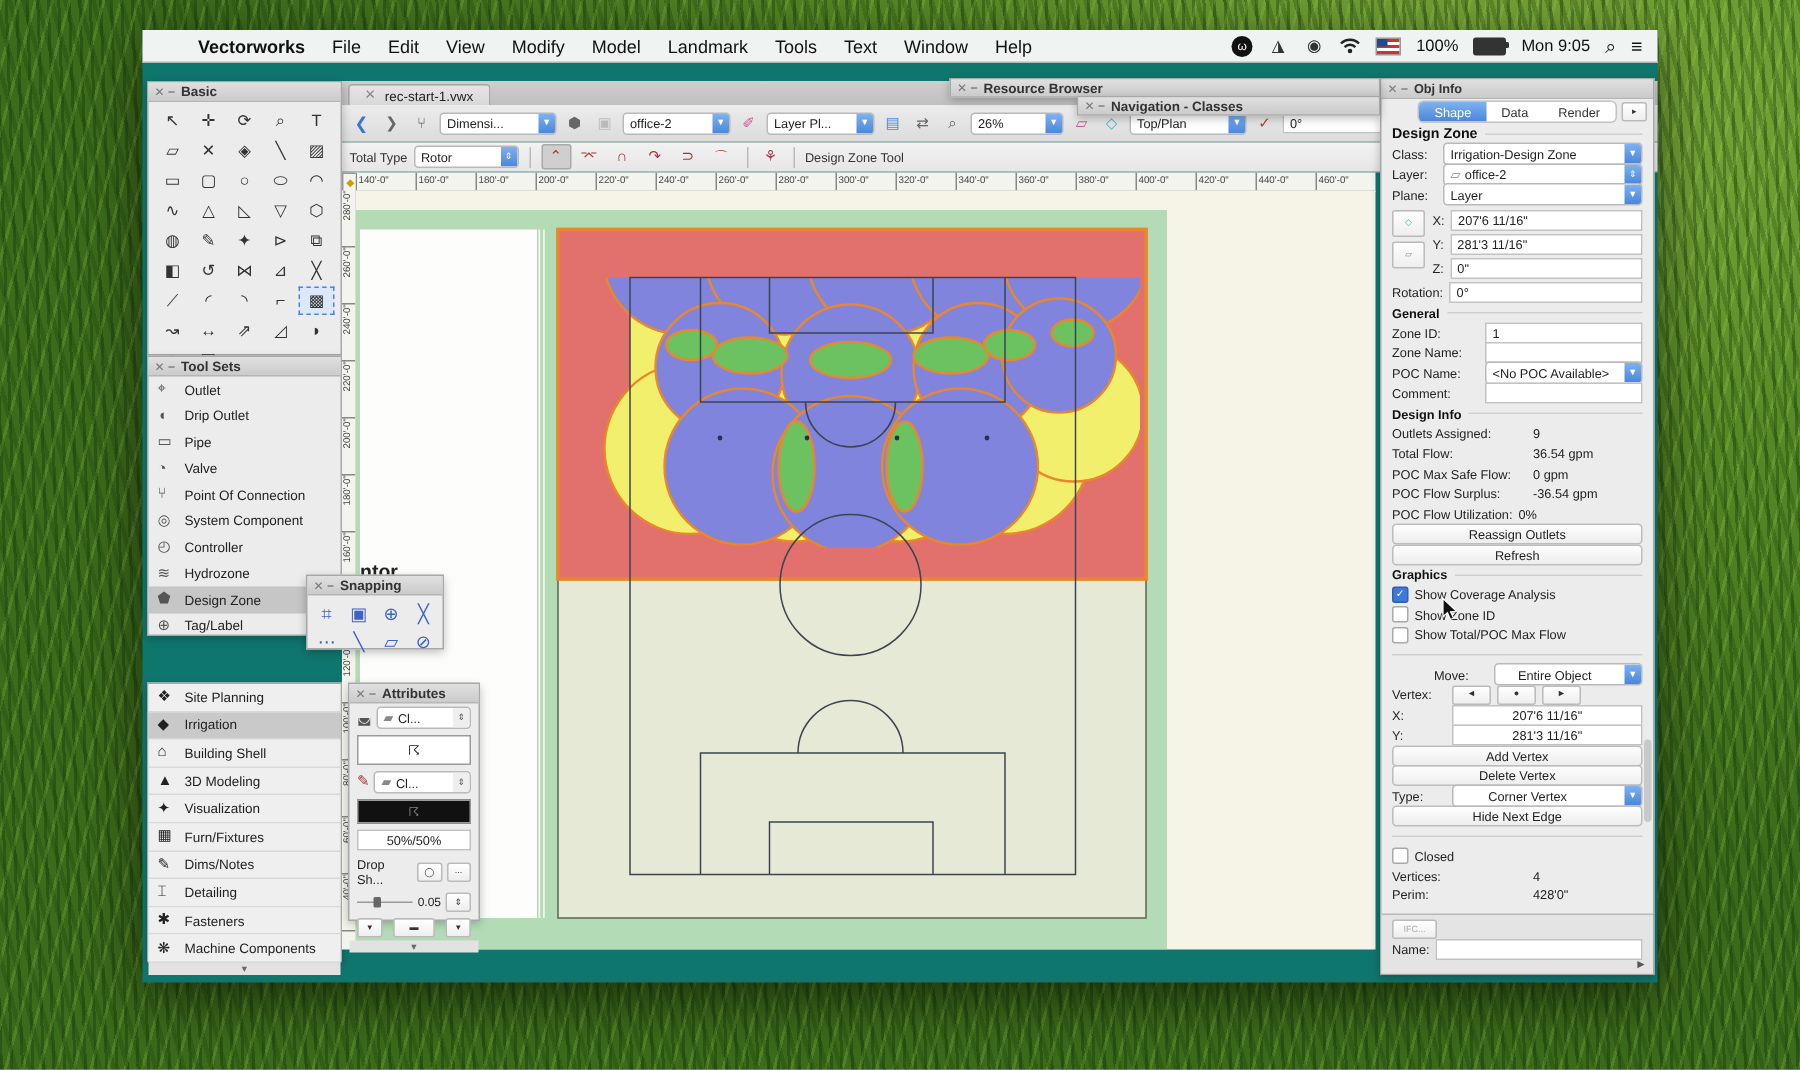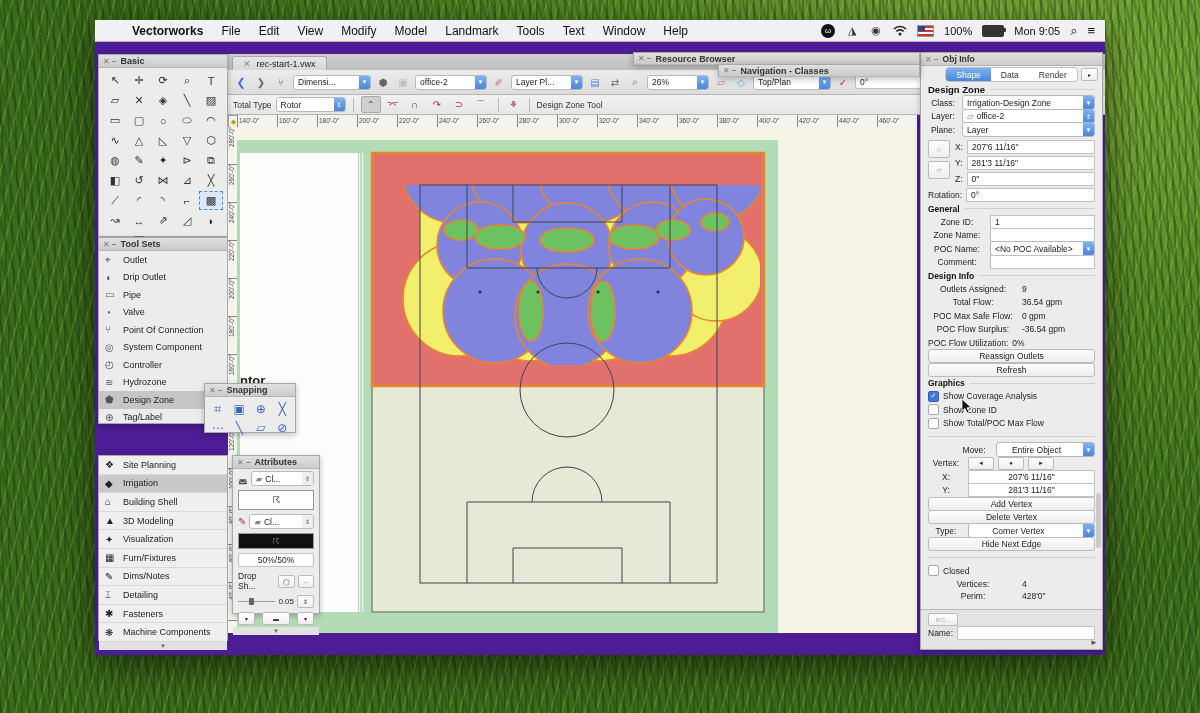--- a/index.html
+++ b/index.html
@@ -8,21 +8,21 @@
     font-family:"Liberation Sans","DejaVu Sans",sans-serif;
     background:
       repeating-linear-gradient(75deg, rgba(20,60,10,.25) 0 3px, rgba(0,0,0,0) 3px 9px),
       repeating-linear-gradient(105deg, rgba(180,230,90,.18) 0 2px, rgba(0,0,0,0) 2px 11px),
       repeating-linear-gradient(88deg, rgba(10,40,5,.30) 0 2px, rgba(0,0,0,0) 2px 7px),
       radial-gradient(900px 500px at 85% 10%, #7fae3c 0%, #588a26 45%, #3c6b1b 100%);
   }
   .stage{position:relative;width:1200px;height:713px;}
   .screen{
     position:absolute;left:95px;top:20px;width:1010px;height:635px;
-    background:#4c1d95;box-shadow:0 10px 36px rgba(0,0,0,.55);
+    background:#0f766e;box-shadow:0 10px 36px rgba(0,0,0,.55);
     font-size:9px;color:#222;
   }
   .abs{position:absolute;}
   
   .menubar{left:0;top:0;width:1010px;height:22px;background:rgba(247,247,247,.97);
     display:flex;align-items:center;padding:0 10px;box-sizing:border-box;font-size:12px;color:#111;
     border-bottom:1px solid #b7b7b7;}
   .menubar .mitem{padding:0 9px;white-space:nowrap;}
   .menubar .appname{font-weight:bold;}
   .mstatus{margin-left:auto;display:flex;align-items:center;gap:10px;font-size:11px;}
@@ -71,21 +71,21 @@
   .hruler{background:#f4f4ef;border-bottom:1px solid #999;display:flex;overflow:hidden;
     font-size:6.5px;color:#444;}
   .hruler span{flex:0 0 40px;border-left:1px solid #888;padding-left:1px;height:12px;line-height:12px;box-sizing:border-box;}
   .vruler{background:#f4f4ef;border-right:1px solid #999;overflow:hidden;font-size:6.5px;color:#444;}
   .vruler span{display:block;height:38px;border-top:1px solid #888;writing-mode:vertical-rl;transform:rotate(180deg);
     width:12px;text-align:right;box-sizing:border-box;}
   .corner{background:#f4f4ef;border:1px solid #999;display:flex;align-items:center;justify-content:center;color:#c9a300;font-size:7px;}
   .canvas{background:#f6f4e7;overflow:hidden;}
   
   .oi{font-size:8.5px;color:#222;}
-  .oirow{display:flex;align-items:center;height:13.5px;padding:0 7px;gap:4px;text-align:center;}
+  .oirow{display:flex;align-items:center;height:13.5px;padding:0 7px;gap:4px;}
   .oilabel{white-space:nowrap;}
   .oihead{font-weight:bold;display:flex;align-items:center;height:13px;padding:0 7px;color:#111;}
   .oihead::after{content:"";flex:1;height:1px;background:#cfcfcf;margin-left:5px;}
   .btn{flex:1;background:linear-gradient(#fefefe,#ededed);border:1px solid #bdbdbd;border-radius:3px;height:12px;
     display:flex;align-items:center;justify-content:center;font-size:8.5px;color:#222;}
   .cb{width:9px;height:9px;border:1px solid #a9a9a9;border-radius:2px;background:#fff;flex:0 0 auto;
      display:flex;align-items:center;justify-content:center;font-size:7px;color:#fff;}
   .cb.on{background:#3e78d8;border-color:#2f5fb0;}
   .tabpill{display:flex;background:#fff;border:1px solid #c2c2c2;border-radius:4px;overflow:hidden;height:13px;}
   .tabpill div{padding:0 10px;display:flex;align-items:center;font-size:8.5px;color:#333;}

